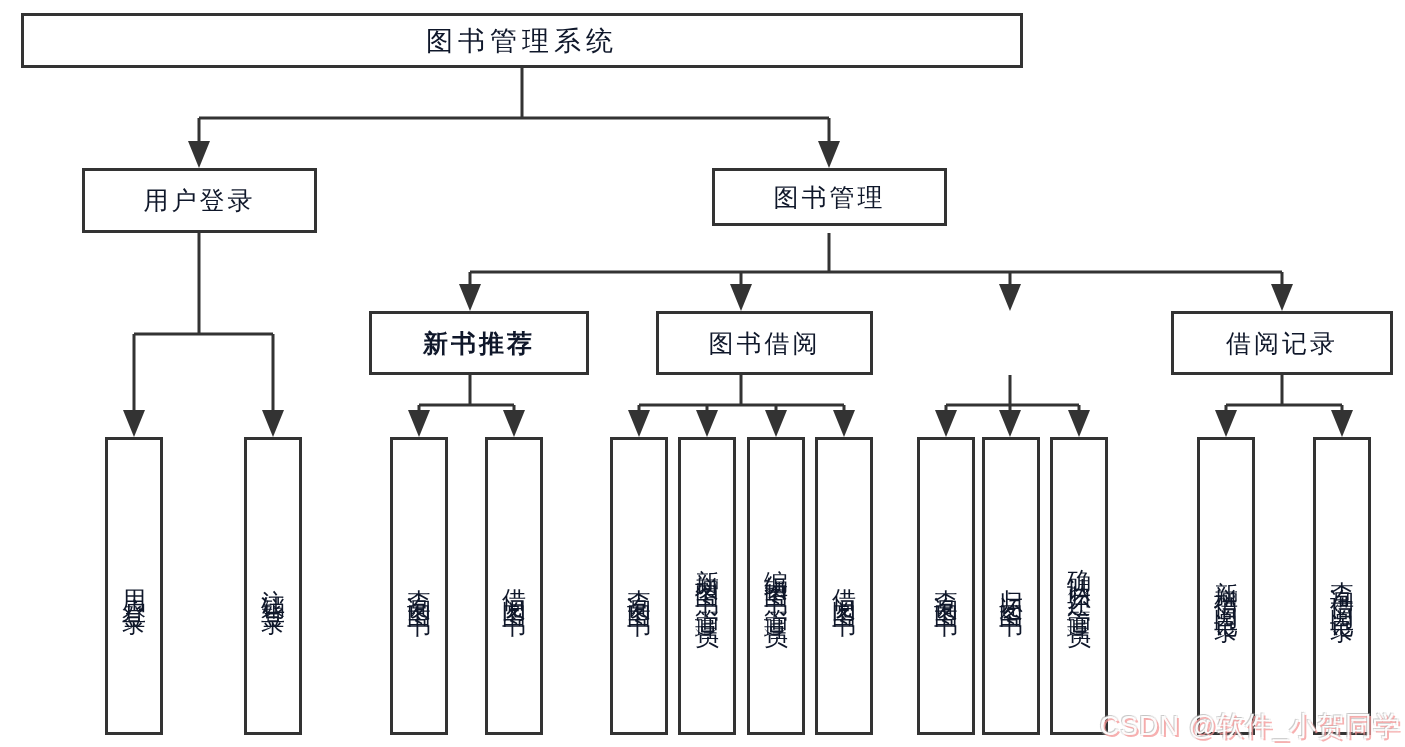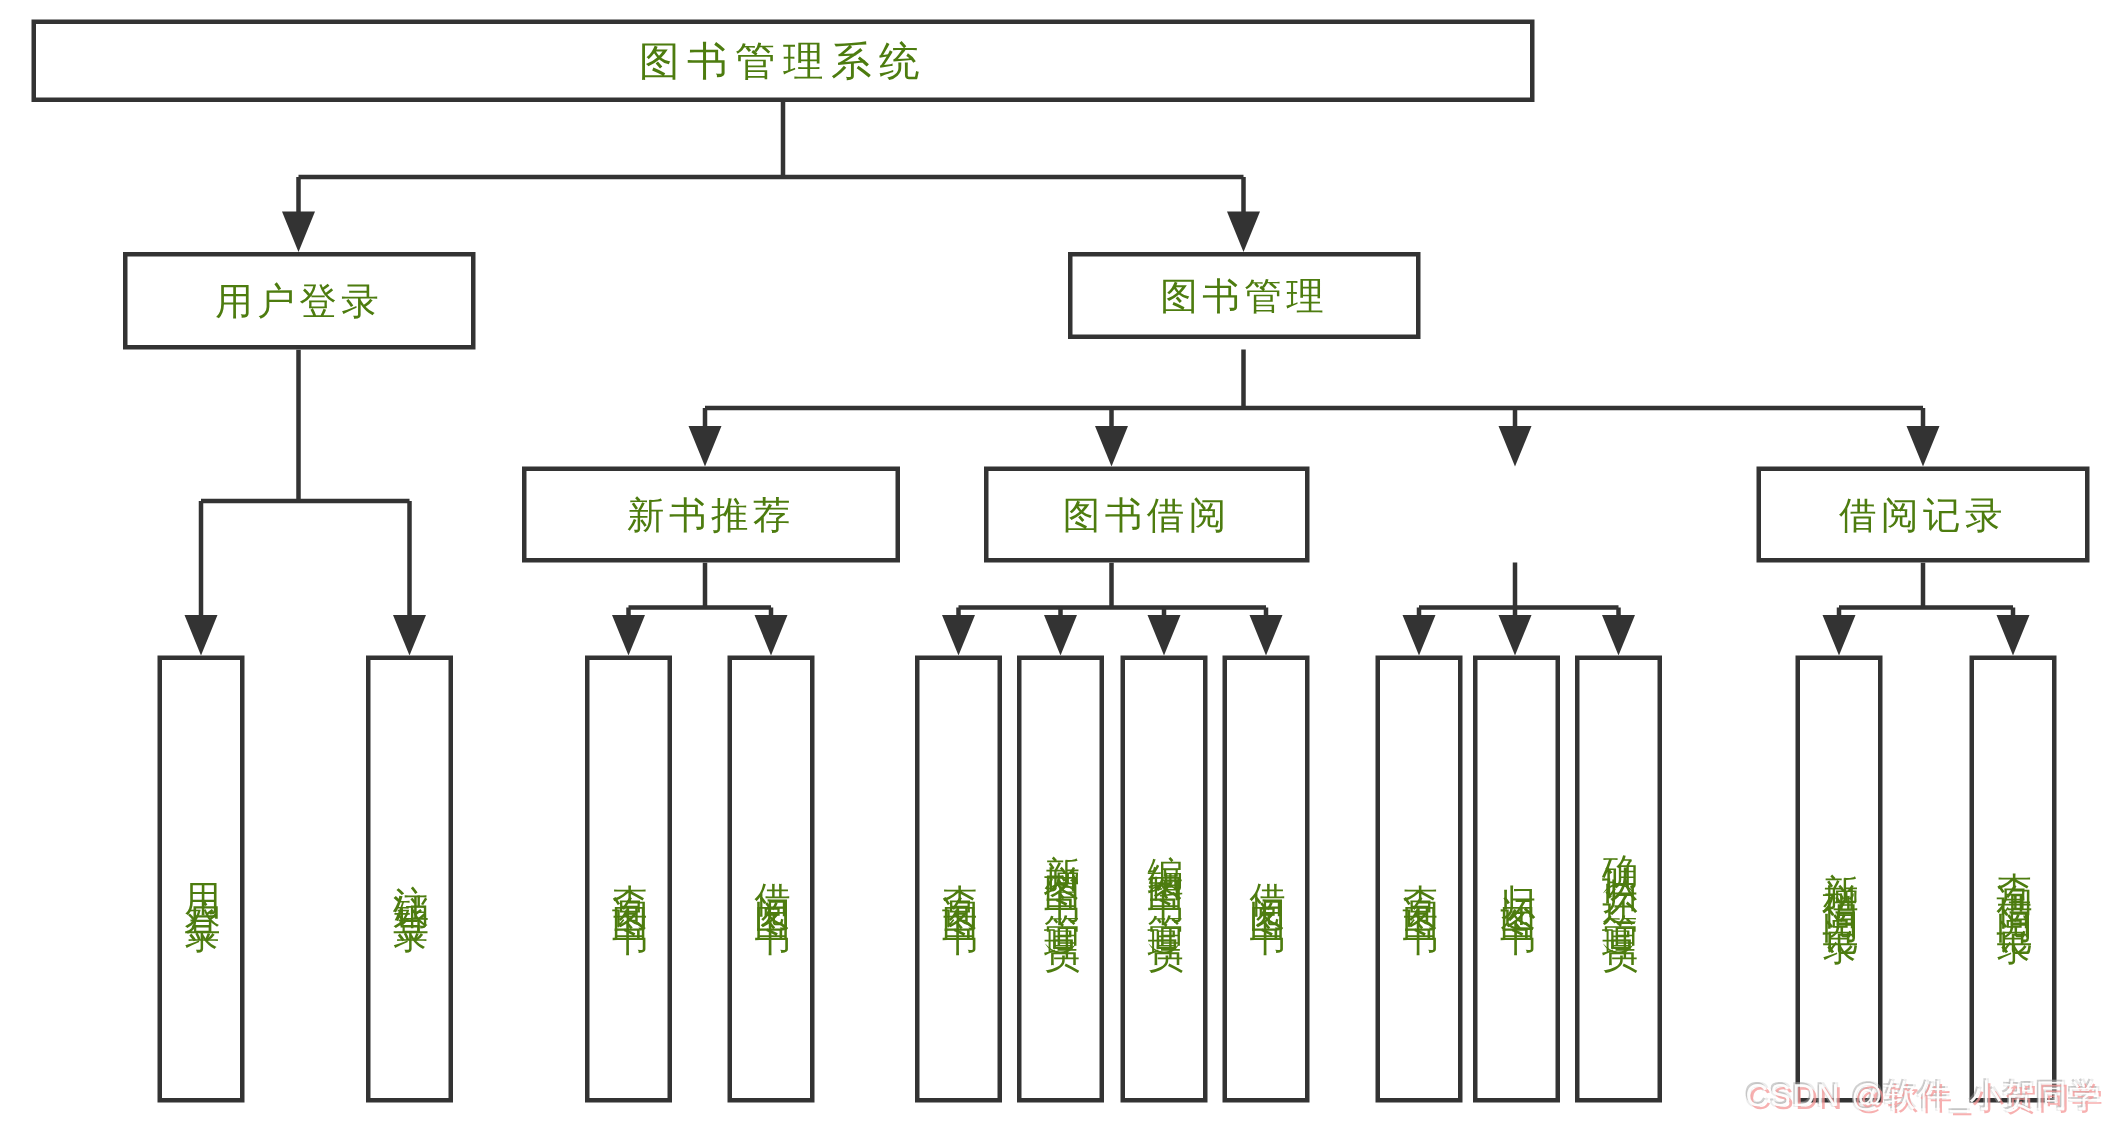--- a/index.html
+++ b/index.html
@@ -18,39 +18,39 @@
     z-index: 1;
   }
   .node {
     position: absolute;
     box-sizing: border-box;
     border: 3px solid #333333;
     background: #ffffff;
     display: flex;
     align-items: center;
     justify-content: center;
-    color: #4d7c0f;
+    color: #0f172a;
     z-index: 2;
   }
   .node-root-box span { font-size: 27px; letter-spacing: 5px; }
   .node-branch span   { font-size: 25px; letter-spacing: 3px; }
   .leaf span {
     writing-mode: vertical-rl;
     text-orientation: mixed;
     font-size: 24px;
     letter-spacing: 8px;
     line-height: 1;
     white-space: nowrap;
   }
   .watermark {
     position: absolute;
     right: 4px;
     bottom: 3px;
     z-index: 3;
-    font-size: 21px;
+    font-size: 27px;
     letter-spacing: 1px;
     color: rgba(255,255,255,0.95);
     text-shadow:
       2px 2px 0 rgba(244,150,150,0.75),
       -1px -1px 0 rgba(150,150,150,0.45),
       1px -1px 0 rgba(200,200,200,0.35),
       -1px 1px 0 rgba(200,200,200,0.35);
     white-space: nowrap;
   }
 </style>
@@ -106,21 +106,21 @@
     <span>图书管理系统</span>
   </div>
 
   <div class="node node-branch" style="left:82px; top:168px; width:235px; height:65px;">
     <span>用户登录</span>
   </div>
   <div class="node node-branch" style="left:712px; top:168px; width:235px; height:58px;">
     <span>图书管理</span>
   </div>
 
-  <div class="node node-branch" style="left:348px; top:311px; width:252px; height:64px;">
+  <div class="node node-branch" style="left:369px; top:311px; width:220px; height:64px;font-weight:bold;">
     <span>新书推荐</span>
   </div>
   <div class="node node-branch" style="left:633px; top:311px; width:217px; height:64px;margin-left:23px;">
     <span>图书借阅</span>
   </div>
   <div class="node node-branch" style="left:1171px; top:311px; width:222px; height:64px;">
     <span>借阅记录</span>
   </div>
 
   <div class="node leaf" style="left:105px; top:437px; width:58px; height:298px;">

